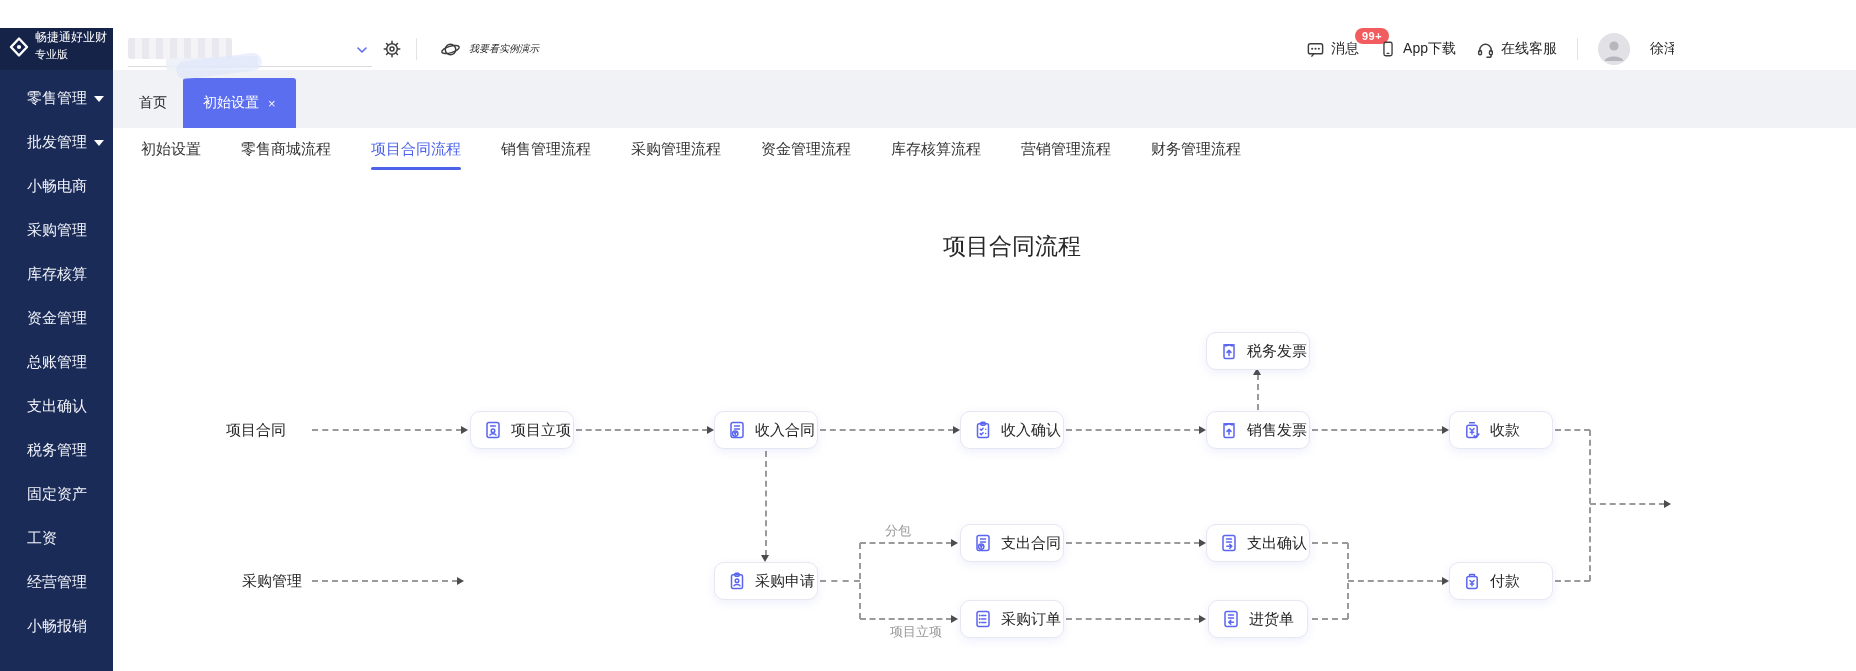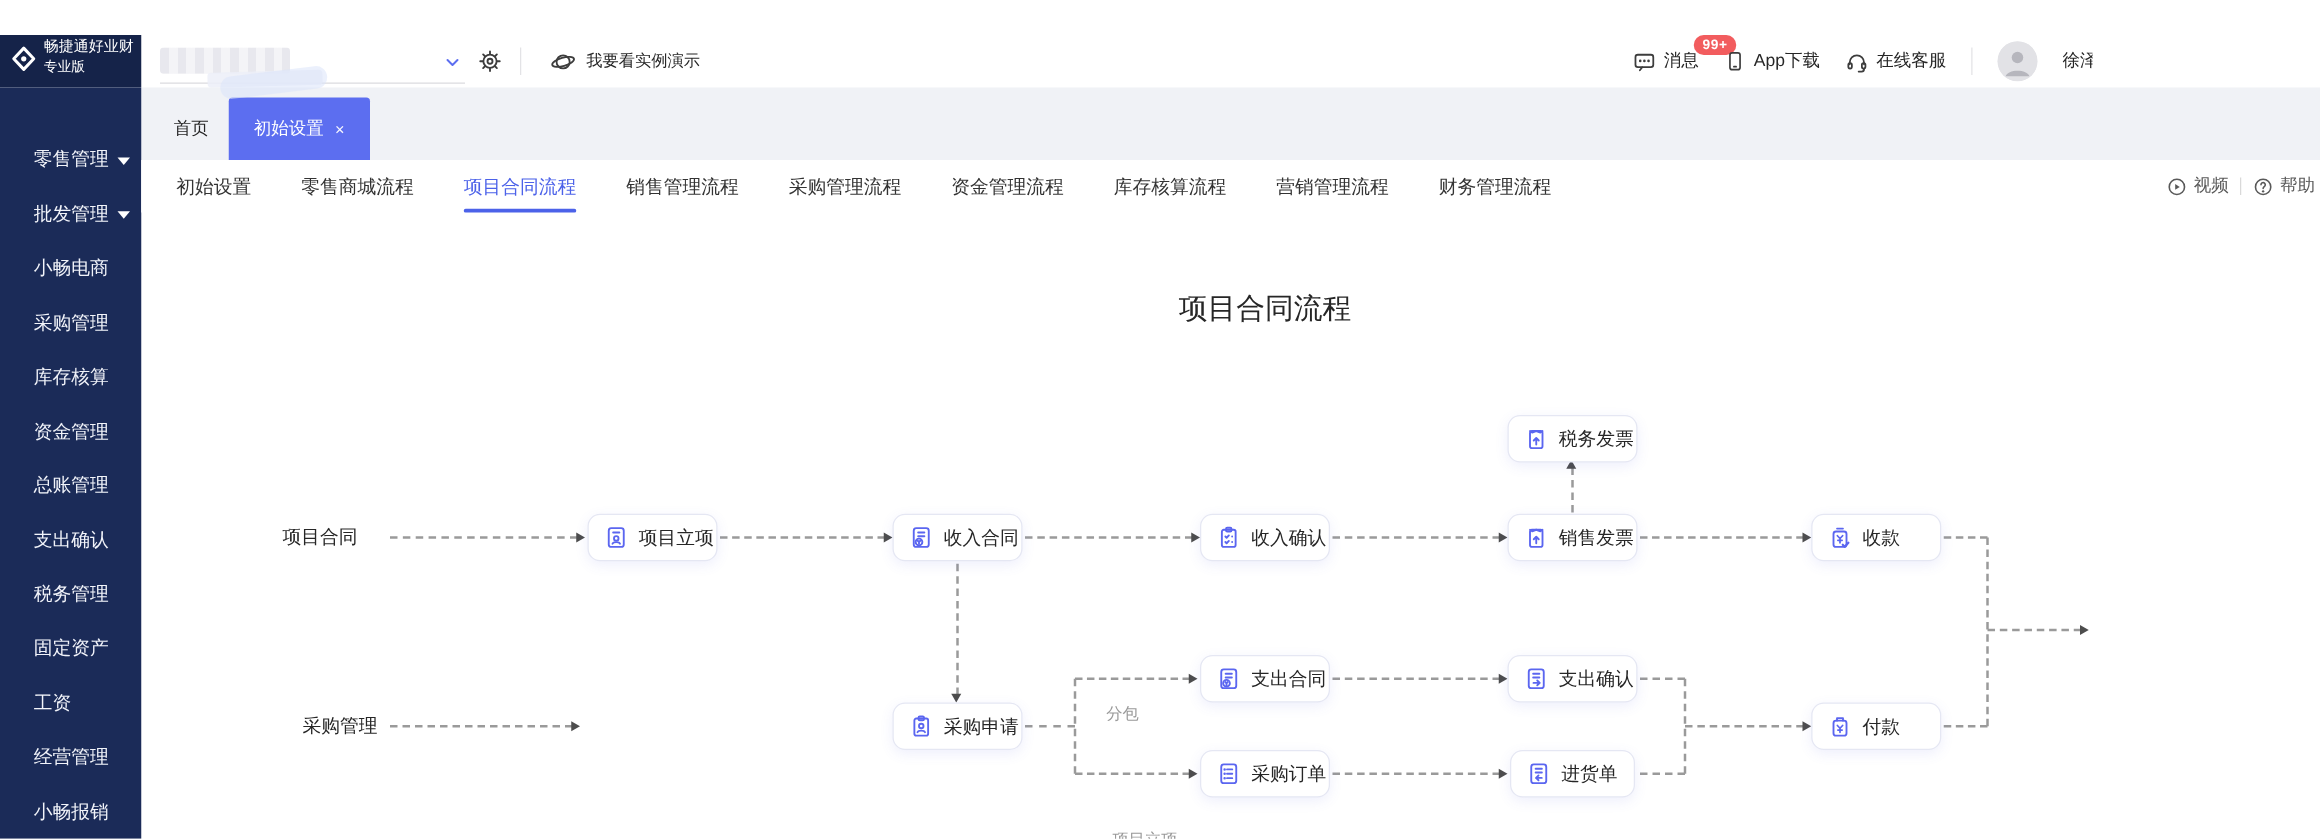--- a/index.html
+++ b/index.html
@@ -24,39 +24,39 @@
   .redact{position:absolute;border-radius:3px;}
   .r1{left:0;top:6px;width:104px;height:21px;
       background:repeating-linear-gradient(90deg,#e8e8ee 0 7px,#f4f4f7 7px 14px),
                  repeating-linear-gradient(0deg,rgba(220,220,230,.55) 0 7px,rgba(248,248,250,.55) 7px 14px);}
   .r2{left:38px;top:25px;width:92px;height:12px;background:#eceef8;opacity:.85;transform:rotate(-1.5deg);}
   .r3{position:absolute;left:176px;top:57px;width:86px;height:18px;background:#dbe3fa;opacity:.55;
       border-radius:9px;transform:rotate(-7deg);z-index:5;}
   .gear-w{position:absolute;left:382px;top:11px;}
   #header .d1{position:absolute;left:416px;top:10px;}
   .demo{position:absolute;left:440px;top:10px;height:22px;display:flex;align-items:center;gap:8px;
-        font-size:13px;color:#262626;cursor:pointer;}
+        font-size:10px;color:#262626;cursor:pointer;font-style:italic;}
   .hright{position:absolute;right:0;top:0;height:42px;display:flex;align-items:center;gap:20px;padding-right:2px;}
   .hitem{display:flex;align-items:center;gap:6px;font-size:14px;color:#262626;cursor:pointer;position:relative;}
   .badge{position:absolute;top:-12px;right:-30px;background:#f25c5e;color:#fff;font-size:11px;font-weight:bold;
          padding:2px 7px;border-radius:10px;letter-spacing:.5px;}
   .avatar{width:32px;height:32px;border-radius:50%;background:#e4e4e8;display:flex;align-items:center;justify-content:center;overflow:hidden;}
   .uname{font-size:14px;color:#262626;white-space:nowrap;max-width:24px;overflow:hidden;}
 
   
   #tabstrip{position:absolute;left:113px;top:70px;width:1743px;height:58px;background:#f0f2f6;
             display:flex;align-items:flex-end;}
   .wtab{height:50px;display:flex;align-items:center;padding:0 16px;font-size:14px;color:#262626;cursor:pointer;}
   .wtab.first{margin-left:10px;}
   .wtab.active{background:#5c6ef0;color:#fff;padding:0 20px;gap:9px;border-radius:3px 3px 0 0;}
   .wtab .x{font-size:13px;opacity:.95;cursor:pointer;}
 
   
   #sidebar{position:absolute;left:0;top:70px;width:113px;height:601px;background:#1b2b58;
-           display:flex;flex-direction:column;padding-top:36px;box-sizing:border-box;}
+           display:flex;flex-direction:column;padding-top:6px;box-sizing:border-box;}
   .sitem{height:44px;display:flex;align-items:center;padding-left:27px;gap:7px;color:#f2f4fa;
          font-size:15px;cursor:pointer;white-space:nowrap;}
   .caret{width:0;height:0;border-left:5px solid transparent;border-right:5px solid transparent;
          border-top:6px solid #fff;margin-top:2px;}
 
   
   #contenttabs{position:absolute;left:113px;top:128px;width:1743px;height:42px;background:#fff;}
   .ctabs{position:absolute;left:28px;top:0;height:42px;display:flex;gap:40px;}
   .ctab{position:relative;height:42px;display:flex;align-items:center;font-size:15px;color:#333;
         cursor:pointer;white-space:nowrap;}
@@ -69,21 +69,21 @@
 
   
   #flow{position:absolute;left:0;top:0;width:1856px;height:671px;pointer-events:none;}
   #flowtitle{position:absolute;left:1012px;top:231px;transform:translateX(-50%);margin:0;
              font-size:23px;font-weight:500;color:#262626;white-space:nowrap;}
   .fnode{position:absolute;height:38px;background:#fff;border:1px solid #e5e7f3;border-radius:10px;
          box-shadow:0 3px 10px rgba(84,95,230,.10);display:flex;align-items:center;gap:8px;
          padding-left:12px;box-sizing:border-box;font-size:15px;color:#262626;pointer-events:auto;cursor:pointer;
          white-space:nowrap;}
   .lane-label{position:absolute;transform:translate(-50%,-50%);font-size:15px;font-weight:500;color:#262626;white-space:nowrap;}
-  .edge-label{position:absolute;transform:translate(-50%,-50%);font-size:13px;color:#999;white-space:nowrap;margin-top:40px;}
+  .edge-label{position:absolute;transform:translate(-50%,-50%);font-size:13px;color:#999;white-space:nowrap;}
   .eh{position:absolute;border-top:2px dashed #9a9a9a;}
   .ev{position:absolute;border-left:2px dashed #9a9a9a;}
   .arr{position:absolute;width:0;height:0;}
   .arr.right{border-top:4.5px solid transparent;border-bottom:4.5px solid transparent;border-left:7px solid #4d4d4d;}
   .arr.up{border-left:4.5px solid transparent;border-right:4.5px solid transparent;border-bottom:7px solid #4d4d4d;}
   .arr.down{border-left:4.5px solid transparent;border-right:4.5px solid transparent;border-top:7px solid #4d4d4d;}
 </style>
 </head>
 <body>
 
@@ -222,38 +222,20 @@
       <div class="ctab">初始设置</div>
       <div class="ctab">零售商城流程</div>
       <div class="ctab active">项目合同流程</div>
       <div class="ctab">销售管理流程</div>
       <div class="ctab">采购管理流程</div>
       <div class="ctab">资金管理流程</div>
       <div class="ctab">库存核算流程</div>
       <div class="ctab">营销管理流程</div>
       <div class="ctab">财务管理流程</div>
     </div>
-  <div class="ctr">
-    <div class="ctrl">
-      <svg width="17" height="17" viewBox="0 0 20 20">
-        <circle cx="10" cy="10" r="7.2" fill="none" stroke="#595959" stroke-width="1.5"></circle>
-        <path d="M8.4 7.2l4.3 2.8-4.3 2.8z" fill="#595959"></path>
-      </svg>
-      <span>视频</span>
-    </div>
-    <div class="vdiv2"></div>
-    <div class="ctrl">
-      <svg width="17" height="17" viewBox="0 0 20 20" fill="none" stroke="#595959" stroke-width="1.5" stroke-linecap="round">
-        <circle cx="10" cy="10" r="7.2"></circle>
-        <path d="M8 8a2 2 0 113.3 1.5c-.8.6-1.3 1-1.3 2"></path>
-        <path d="M10 14.2h.01" stroke-width="2.2"></path>
-      </svg>
-      <span>帮助</span>
-    </div>
-  </div>
 </div>
 
 <div id="flow">
   <h1 id="flowtitle">项目合同流程</h1>
 <div class="lane-label" style="left: 256px; top: 430px;">项目合同</div>
     <div class="lane-label" style="left: 272px; top: 581px;">采购管理</div>
     <div class="eh" style="left: 312px; top: 429px; width: 150px;"></div>
     <div class="arr right" style="left: 461px; top: 425.5px;"></div>
     <div class="eh" style="left: 576px; top: 429px; width: 132px;"></div>
     <div class="arr right" style="left: 707px; top: 425.5px;"></div>

